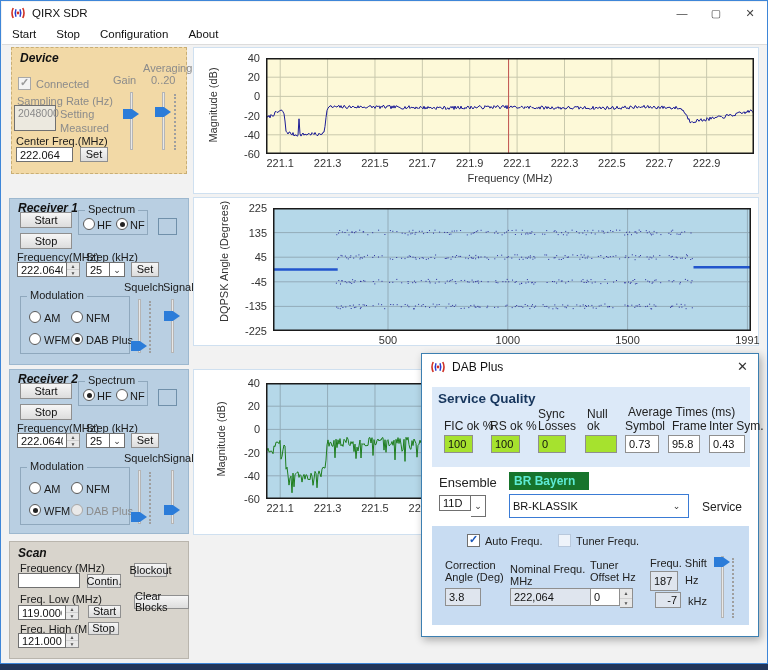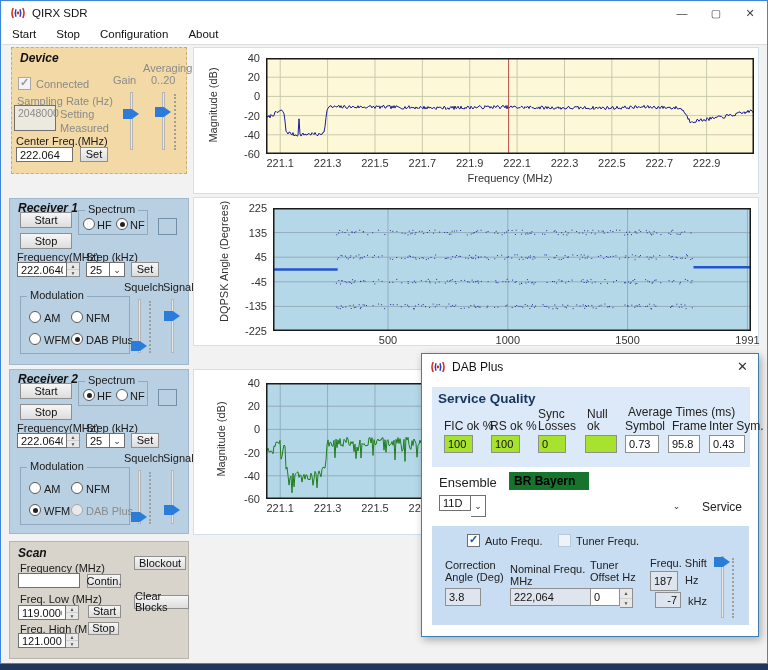--- a/index.html
+++ b/index.html
@@ -59,21 +59,21 @@
   #dialog{position:absolute;left:420px;top:352px;width:338px;height:284px;background:#fff;border:1px solid #3c7fb1;box-shadow:2px 3px 8px rgba(0,0,0,.3);z-index:50;}
   #dlg-title{position:absolute;left:0;top:0;width:100%;height:26px;background:#fff;display:flex;align-items:center;}
   #dlg-title .t{font-size:12px;color:#111;margin-left:6px;}
   #dlg-close{position:absolute;right:10px;top:5px;font-size:13px;color:#333;}
   #sq-panel{position:absolute;left:10px;top:33px;width:318px;height:80px;background:#dce9f8;}
   #sq-header{position:absolute;left:6px;top:4px;font-size:13.5px;font-weight:bold;color:#17365d;}
   .sq-lbl{position:absolute;font-size:12px;color:#222;white-space:nowrap;}
   .val-box{position:absolute;height:18px;border:1px solid #8f8f8f;font-size:11px;color:#111;display:flex;align-items:center;padding:0 3px;background:#fff;}
   .val-box.green{background:#a6e22e;}
   .val-box.grayblue{background:#dfe5ee;}
-  #ens-green{position:absolute;background:#17742c;color:#000000;font-size:12px;font-weight:bold;display:flex;align-items:center;padding:0 5px;}
+  #ens-green{position:absolute;background:#17742c;color:#5eead4;font-size:12px;font-weight:bold;display:flex;align-items:center;padding:0 5px;}
   #inner-panel{position:absolute;left:10px;top:172px;width:317px;height:99px;background:#c8dcf2;}
   #dialog .lbl{color:#222;}
 </style>
 </head>
 <body>
 
 <div id="win">
  <div id="client">
 
   <div id="titlebar">
@@ -210,21 +210,21 @@
     <div class="vticks" style="left:139px;top:102px;height:52px;"></div>
     <div class="vtrack" style="left:161px;top:100px;height:54px;"></div>
     <div class="vthumb" style="left:154px;top:135px;"></div>
   </div>
 
   <div id="scan">
     <span class="panel-title" style="left:8px;top:4px;">Scan</span>
     <span class="lbl" style="left:10px;top:20px;">Frequency (MHz)</span>
     <input class="input" style="left: 8px; top: 31px; width: 62px; height: 15px;" value="">
     <div class="btn" style="left:77px;top:32px;width:34px;height:14px;">Contin.</div>
-    <div class="btn" style="left:124px;top:14px;width:52px;height:14px;">Blockout</div>
+    <div class="btn" style="left:124px;top:21px;width:33px;height:14px;">Blockout</div>
     <span class="lbl" style="left:10px;top:51px;">Freq. Low (MHz)</span>
     <div class="btn" style="left:124px;top:53px;width:55px;height:14px;">Clear Blocks</div>
     <input class="input" style="left: 8px; top: 63px; width: 48px; height: 15px;" value="119.00000">
     <div class="spin-arrows" style="left:56px;top:63px;height:15px;">
           <span>▲</span>
           <span>▼</span>
         </div>
     <div class="btn" style="left:78px;top:63px;width:33px;height:13px;">Start</div>
     <span class="lbl" style="left:10px;top:81px;">Freq. High (MHz)</span>
     <div class="btn" style="left:78px;top:80px;width:31px;height:13px;">Stop</div>
@@ -384,20 +384,21 @@
       <div class="val-box green" style="left:153px;top:48px;width:32px;"></div>
       <div class="val-box" style="left:193px;top:48px;width:34px;">0.73</div>
       <div class="val-box" style="left:236px;top:48px;width:32px;">95.8</div>
       <div class="val-box" style="left:277px;top:48px;width:36px;">0.43</div>
     </div>
 
     <span class="lbl" style="left:17px;top:123px;font-size:13px;">Ensemble</span>
     <div id="ens-green" style="left:87px;top:118px;width:80px;height:18px;">BR Bayern</div>
     <div class="input" style="left:17px;top:141px;width:32px;height:16px;">11D</div>
     <div class="combo-arrow" style="left:49px;top:141px;height:22px;border:1px solid #707070;border-left:none;">⌄</div>
+    <div class="input" style="left:87px;top:140px;width:180px;height:24px;border:1px solid #3a7bd5;">BR-KLASSIK</div>
     <div class="combo-arrow" style="left:247px;top:142px;height:20px;">⌄</div>
     <span class="lbl" style="left:280px;top:147px;font-size:12px;">Service</span>
 
     <div id="inner-panel">
       <span class="cb checked" style="left:35px;top:8px;"></span>
       <span class="lbl" style="left:53px;top:9px;">Auto Frequ.</span>
       <span class="cb disempty" style="left:126px;top:8px;"></span>
       <span class="lbl dis" style="left:144px;top:9px;">Tuner Frequ.</span>
 
       <span class="lbl" style="left:13px;top:33px;">Correction</span>

